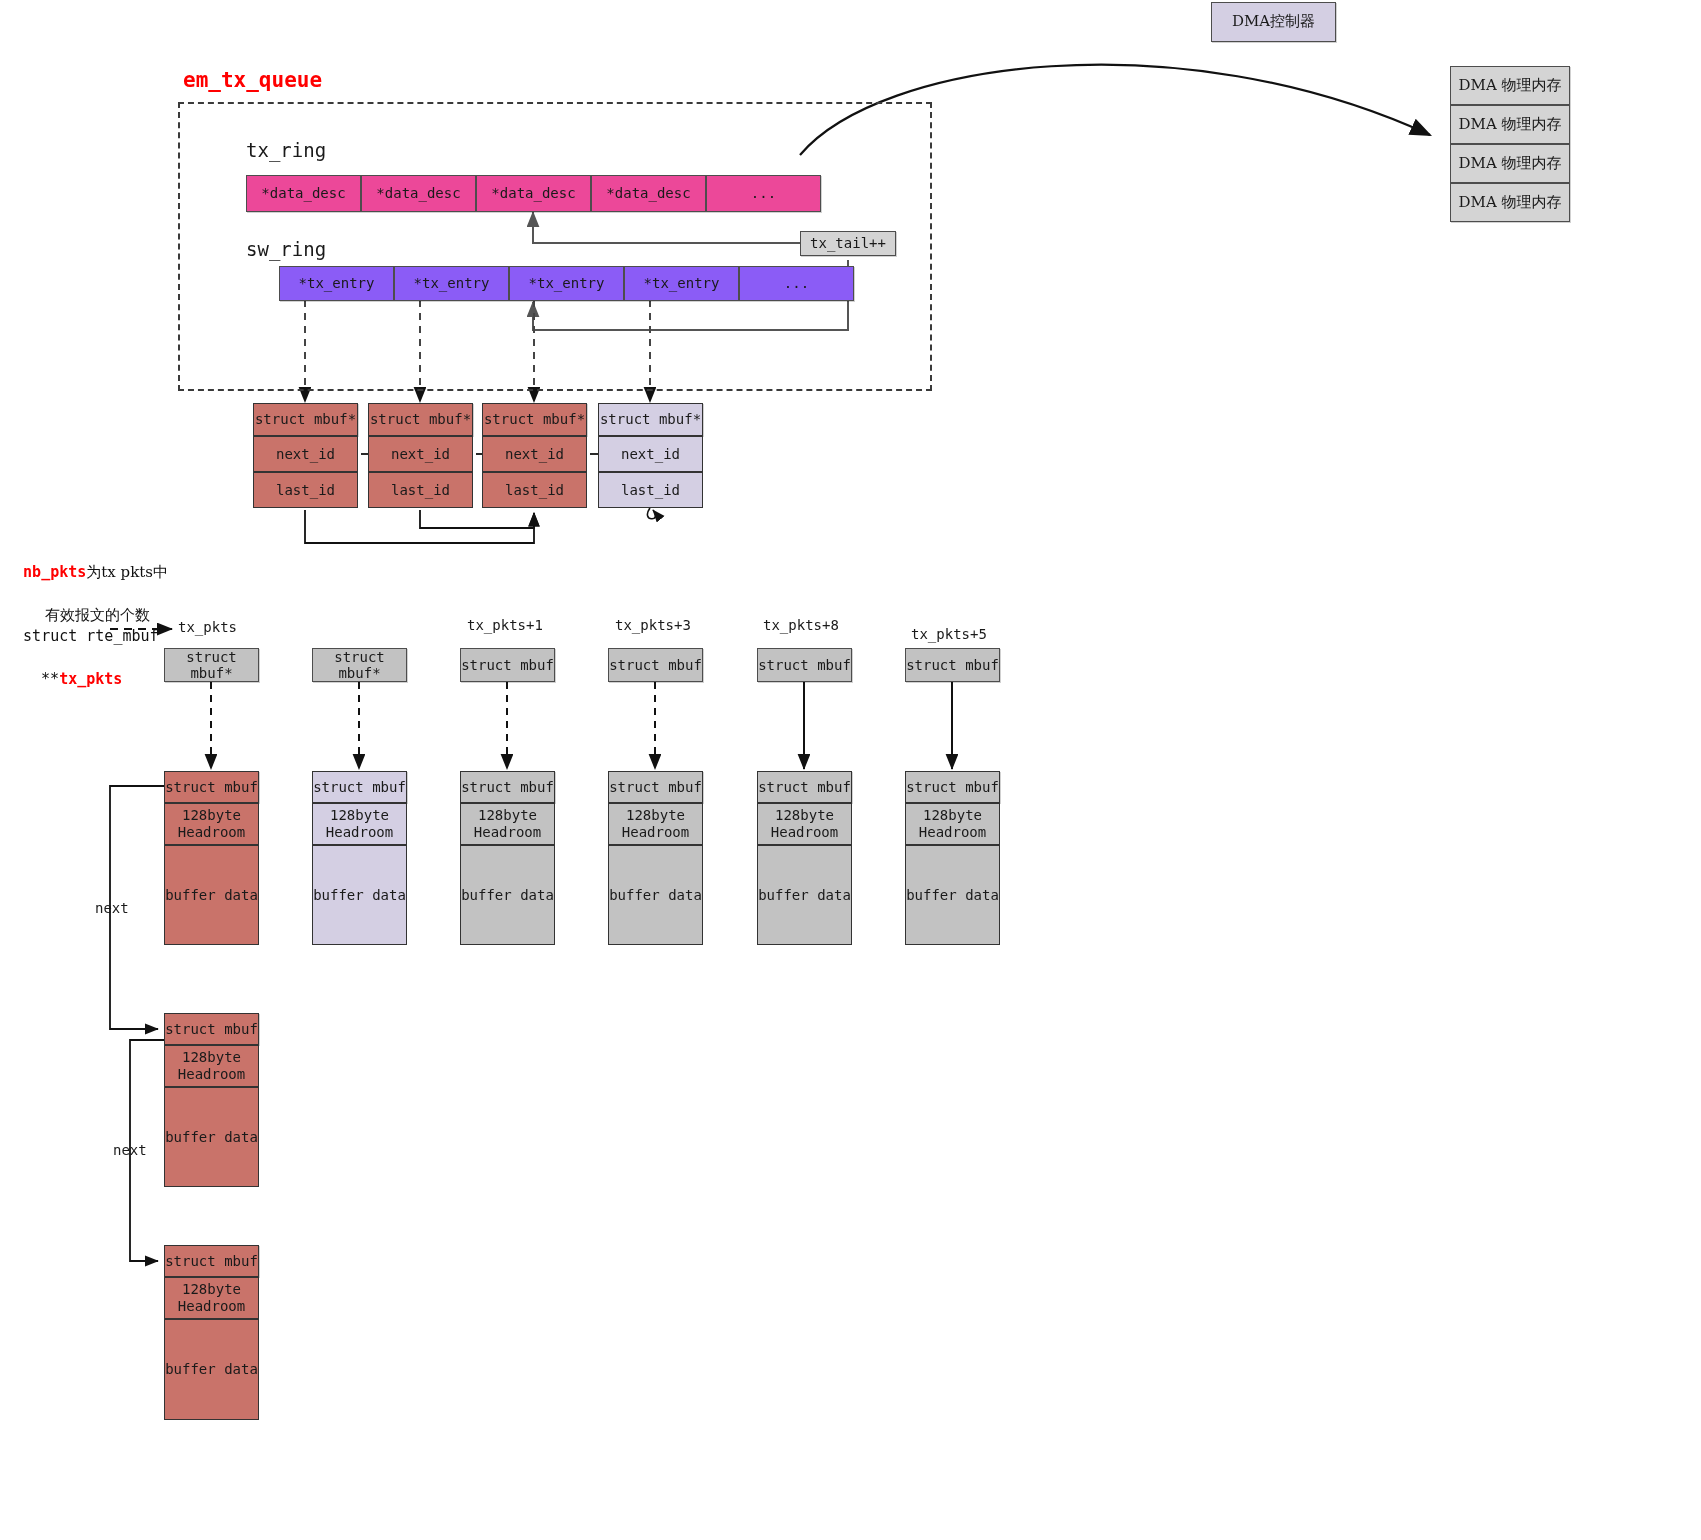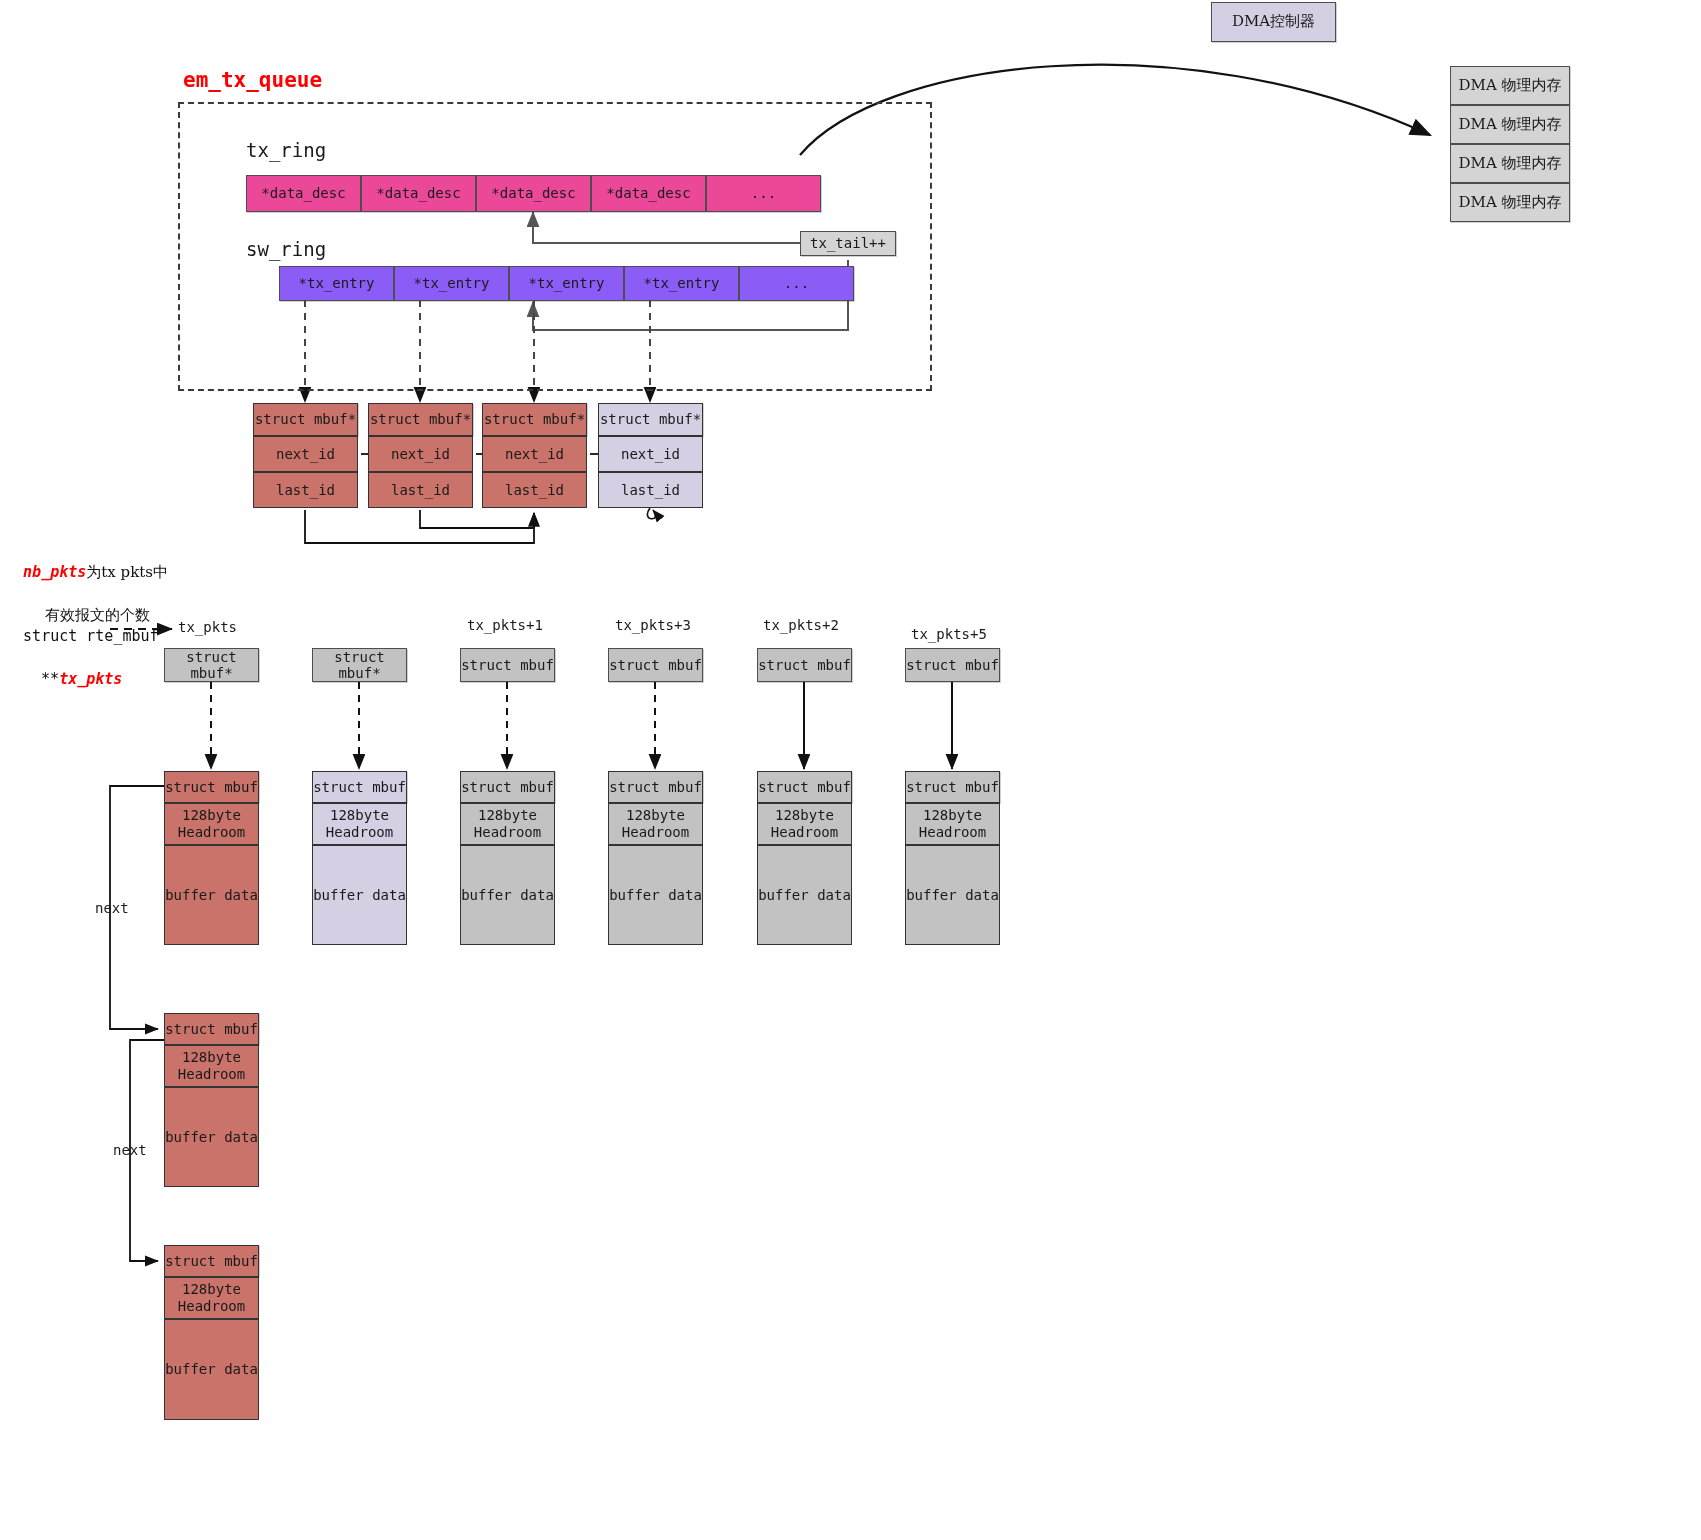--- a/index.html
+++ b/index.html
@@ -42,21 +42,21 @@
   .title-red{
     position:absolute;
     font-family:"DejaVu Sans Mono", monospace;
     font-size:21px;font-weight:bold;color:#ff0000;white-space:pre;
   }
   .note{
     position:absolute;
     font-family:"DejaVu Serif", serif;
     font-size:15px;color:#111;white-space:pre;line-height:1.45;
   }
-  .note .rd{color:#ff0000;font-family:"DejaVu Sans Mono", monospace;font-weight:bold;font-style:italic;}
+  .note .rd{color:#ff0000;font-family:"DejaVu Sans Mono", monospace;font-weight:bold;}
   .note .bk{font-family:"DejaVu Sans Mono", monospace;}
 
   
   .dashed-region{
     position:absolute;border:2px dashed #3a3a3a;background:transparent;
   }
 
   
   .cell{
     position:absolute;box-sizing:border-box;
@@ -171,21 +171,21 @@
 
   <div class="note" style="left:4px;top:604px;">
     <span class="bk">struct rte_mbuf</span><br>
     <span style="padding-left:18px;" class="bk">**</span><span class="rd">tx_pkts</span>
   </div>
 
   <div class="lbl-sm" style="left:178px;top:619px;">tx_pkts</div>
   <div class="lbl-sm" style="left:318px;top:649px;">tx_pkts+1</div>
   <div class="lbl-sm" style="left:467px;top:617px;">tx_pkts+1</div>
   <div class="lbl-sm" style="left:615px;top:617px;">tx_pkts+3</div>
-  <div class="lbl-sm" style="left:763px;top:617px;">tx_pkts+2</div>
+  <div class="lbl-sm" style="left:763px;top:617px;">tx_pkts+8</div>
   <div class="lbl-sm" style="left:911px;top:617px;margin-top:9px;">tx_pkts+5</div>
 
   <div class="box grey" style="left:164px;top:648px;width:95px;height:34px;">struct mbuf*</div>
   <div class="box grey" style="left:312px;top:648px;width:95px;height:34px;">struct mbuf*</div>
   <div class="box grey" style="left:460px;top:648px;width:95px;height:34px;">struct mbuf</div>
   <div class="box grey" style="left:608px;top:648px;width:95px;height:34px;">struct mbuf</div>
   <div class="box grey" style="left:757px;top:648px;width:95px;height:34px;">struct mbuf</div>
   <div class="box grey" style="left:905px;top:648px;width:95px;height:34px;">struct mbuf</div>
 
   <div class="cell red top" style="left:164px;top:771px;width:95px;height:32px;">struct mbuf</div>

